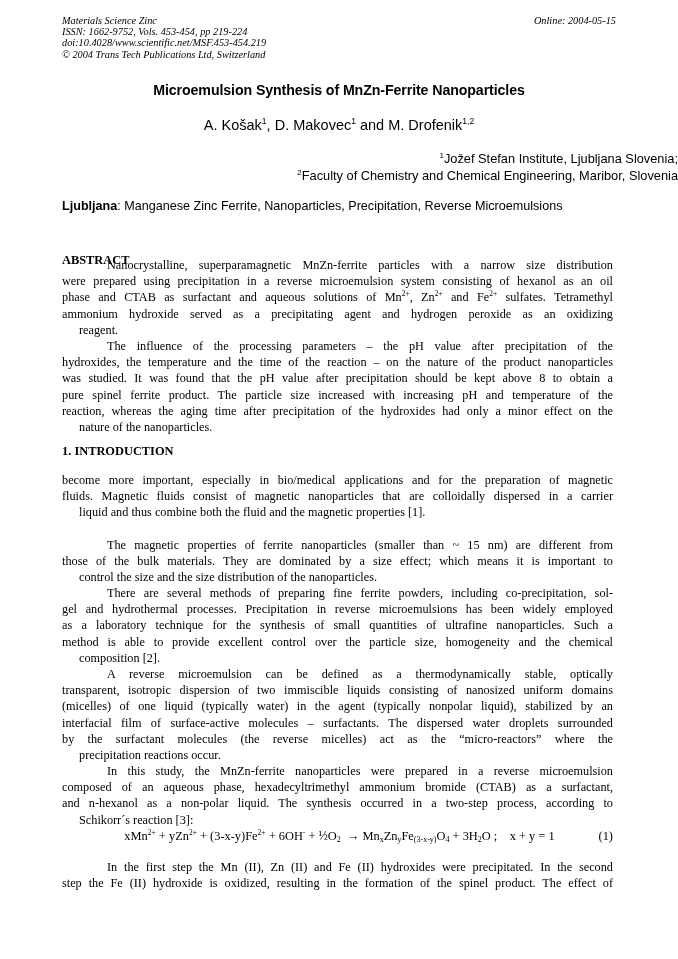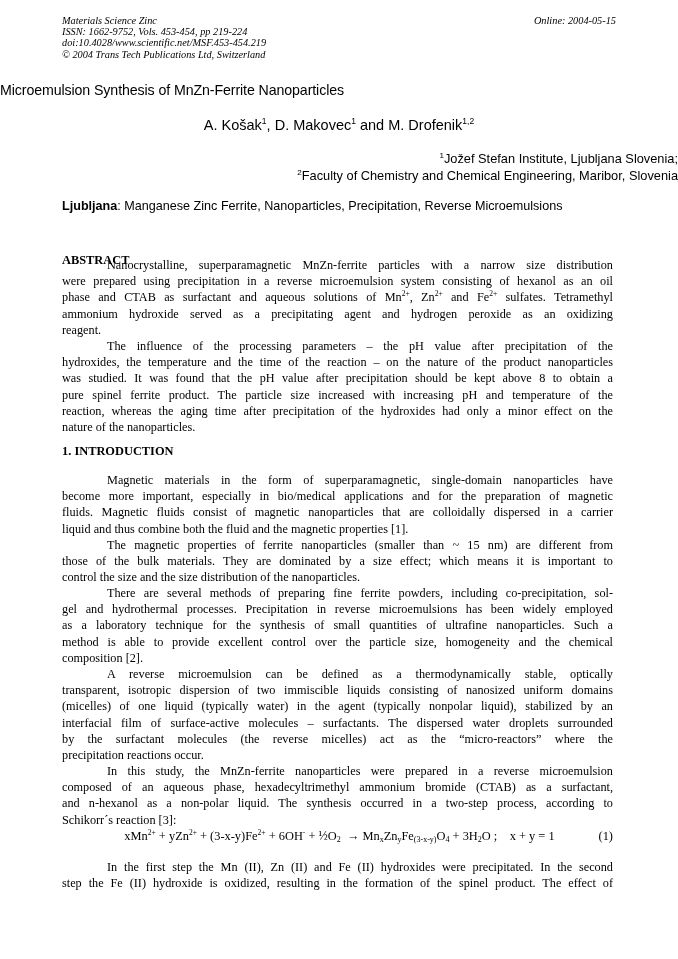--- a/index.html
+++ b/index.html
@@ -14,21 +14,22 @@
     font-size: 10.3px; line-height: 11.2px;
   }
   .header-left div { white-space: nowrap; }
   .header-right {
     position: absolute; right: 62px; top: 15px;
     font-family: "Liberation Serif", serif; font-style: italic;
     font-size: 10.3px; line-height: 11.2px; white-space: nowrap;
   }
   .title {
     position: absolute; left: 0; width: 678px; top: 82px;
-    font-family: "Liberation Sans", sans-serif; font-weight: normal;
+    text-align: center;
+    font-family: "Liberation Sans", sans-serif; font-weight: bold;
     font-size: 14.2px; letter-spacing: -0.1px;
   }
   .authors {
     position: absolute; left: 0; width: 678px; top: 117px;
     text-align: center;
     font-family: "Liberation Sans", sans-serif;
     font-size: 14.5px;
   }
   .authors sup, .affil sup { font-size: 8.5px; vertical-align: 6px; line-height: 0; }
   .affil {
@@ -50,21 +51,21 @@
     font-family: "Liberation Serif", serif; font-weight: bold;
     font-size: 12.4px;
   }
   .para {
     position: absolute; left: 62px; width: 551px;
     font-family: "Liberation Serif", serif;
     font-size: 12.25px; line-height: 16.2px;
     text-align: justify;
   }
   .para .ln { display: block; text-align: justify; text-align-last: justify; white-space: nowrap; height: 16.2px; }
-  .para .ln.last { text-align-last: left; }
+  .para .ln.last { text-align-last: left; margin-left: 17px; }
   .para .ln.ind { padding-left: 45px; }
   .para sup { font-size: 7.5px; vertical-align: 5px; line-height: 0; }
   .equation {
     position: absolute; left: 64px; top: 829px; width: 551px;
     font-family: "Liberation Serif", serif;
     font-size: 12.4px; white-space: nowrap; text-align: center;
   }
   .equation sup { font-size: 7.5px; vertical-align: 5px; line-height: 0; }
   .equation sub { font-size: 8px; vertical-align: -2px; line-height: 0; }
   .eq-number { position: absolute; right: 2px; top: 0; }
@@ -108,21 +109,20 @@
   <span class="ln">hydroxides, the temperature and the time of the reaction – on the nature of the product nanoparticles</span>
   <span class="ln">was studied. It was found that the pH value after precipitation should be kept above 8 to obtain a</span>
   <span class="ln">pure spinel ferrite product. The particle size increased with increasing pH and temperature of the</span>
   <span class="ln">reaction, whereas the aging time after precipitation of the hydroxides had only a minor effect on the</span>
   <span class="ln last">nature of the nanoparticles.</span>
 </div>
 
 <div class="section-head" style="top:444px;">1. INTRODUCTION</div>
 
 <div class="para" style="top:472px;">
-  <span class="ln ind">Magnetic materials in the form of superparamagnetic, single-domain nanoparticles have</span>
   <span class="ln">become more important, especially in bio/medical applications and for the preparation of magnetic</span>
   <span class="ln">fluids. Magnetic fluids consist of magnetic nanoparticles that are colloidally dispersed in a carrier</span>
   <span class="ln last">liquid and thus combine both the fluid and the magnetic properties [1].</span>
 </div>
 
 <div class="para" style="top:537px;">
   <span class="ln ind">The magnetic properties of ferrite nanoparticles (smaller than ~ 15 nm) are different from</span>
   <span class="ln">those of the bulk materials. They are dominated by a size effect; which means it is important to</span>
   <span class="ln last">control the size and the size distribution of the nanoparticles.</span>
 </div>

